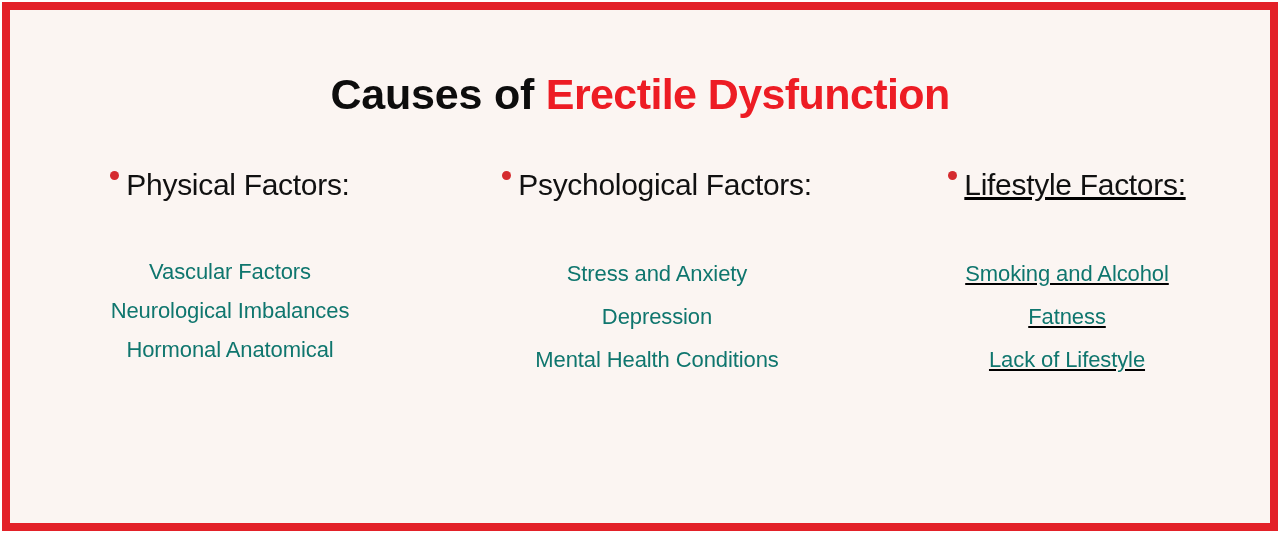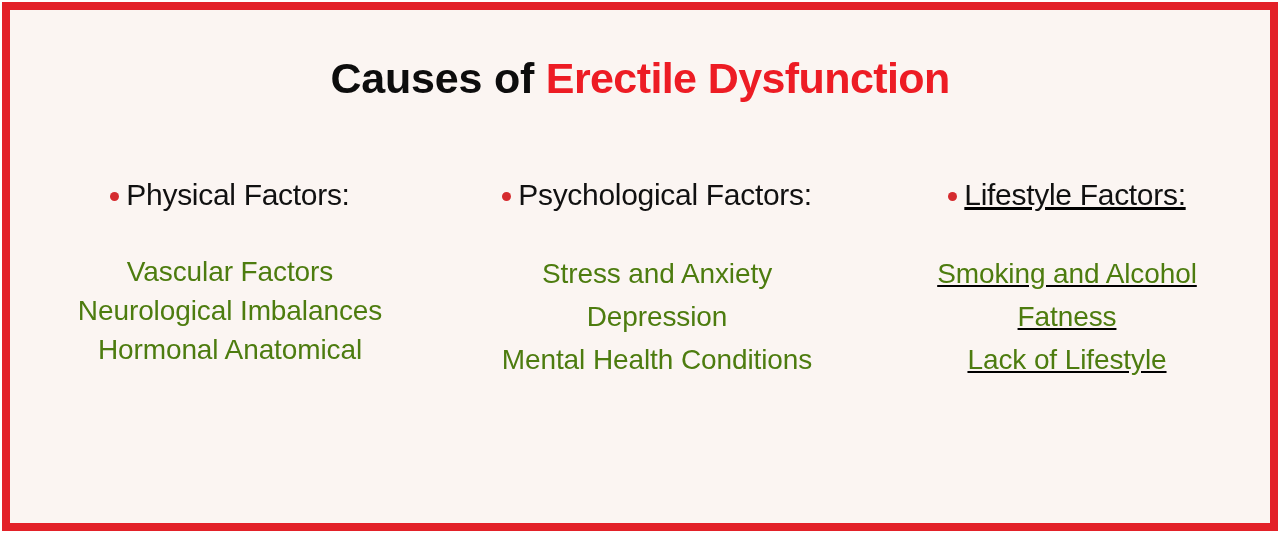--- a/index.html
+++ b/index.html
@@ -35,21 +35,21 @@
     right: 0;
     bottom: 0;
     background: #fbf5f2;
   }
 
   
   .title {
     position: absolute;
     left: 0;
     right: 0;
-    top: 44px;
+    top: 60px;
     text-align: center;
     font-size: 43px;
     line-height: 1.15;
     letter-spacing: -0.2px;
     white-space: nowrap;
   }
   .title-plain {
     color: #0d0d0d;
     font-weight: 600;
   }
@@ -75,21 +75,20 @@
     flex-direction: column;
     align-items: center;
   }
   .col-1 { flex: 0 0 424px; }
   .col-2 { flex: 0 0 430px; }
   .col-3 { flex: 1 1 auto; text-decoration: underline; }
 
   .col-header {
     display: flex;
     flex-direction: row;
-    align-items: center;
     justify-content: center;
     height: 50px;
     white-space: nowrap;
   }
   .bullet {
     width: 9px;
     height: 9px;
     border-radius: 50%;
     background: #d52b2f;
     margin-right: 7px;
@@ -106,23 +105,23 @@
   }
 
   .col-items {
     margin-top: 32px;
     display: flex;
     flex-direction: column;
     align-items: center;
     width: 100%;
   }
   .col-item {
-    font-size: 28px;
+    font-size: 22px;
     font-weight: 500;
-    color: #4d7c0f;
+    color: #0f766e;
     letter-spacing: -0.1px;
     text-align: center;
     white-space: nowrap;
   }
   .col-1 .col-item { line-height: 39px; }
   .col-2 .col-item { line-height: 43px; }
   .col-3 .col-item { line-height: 43px; }
 </style>
 </head>
 <body>

